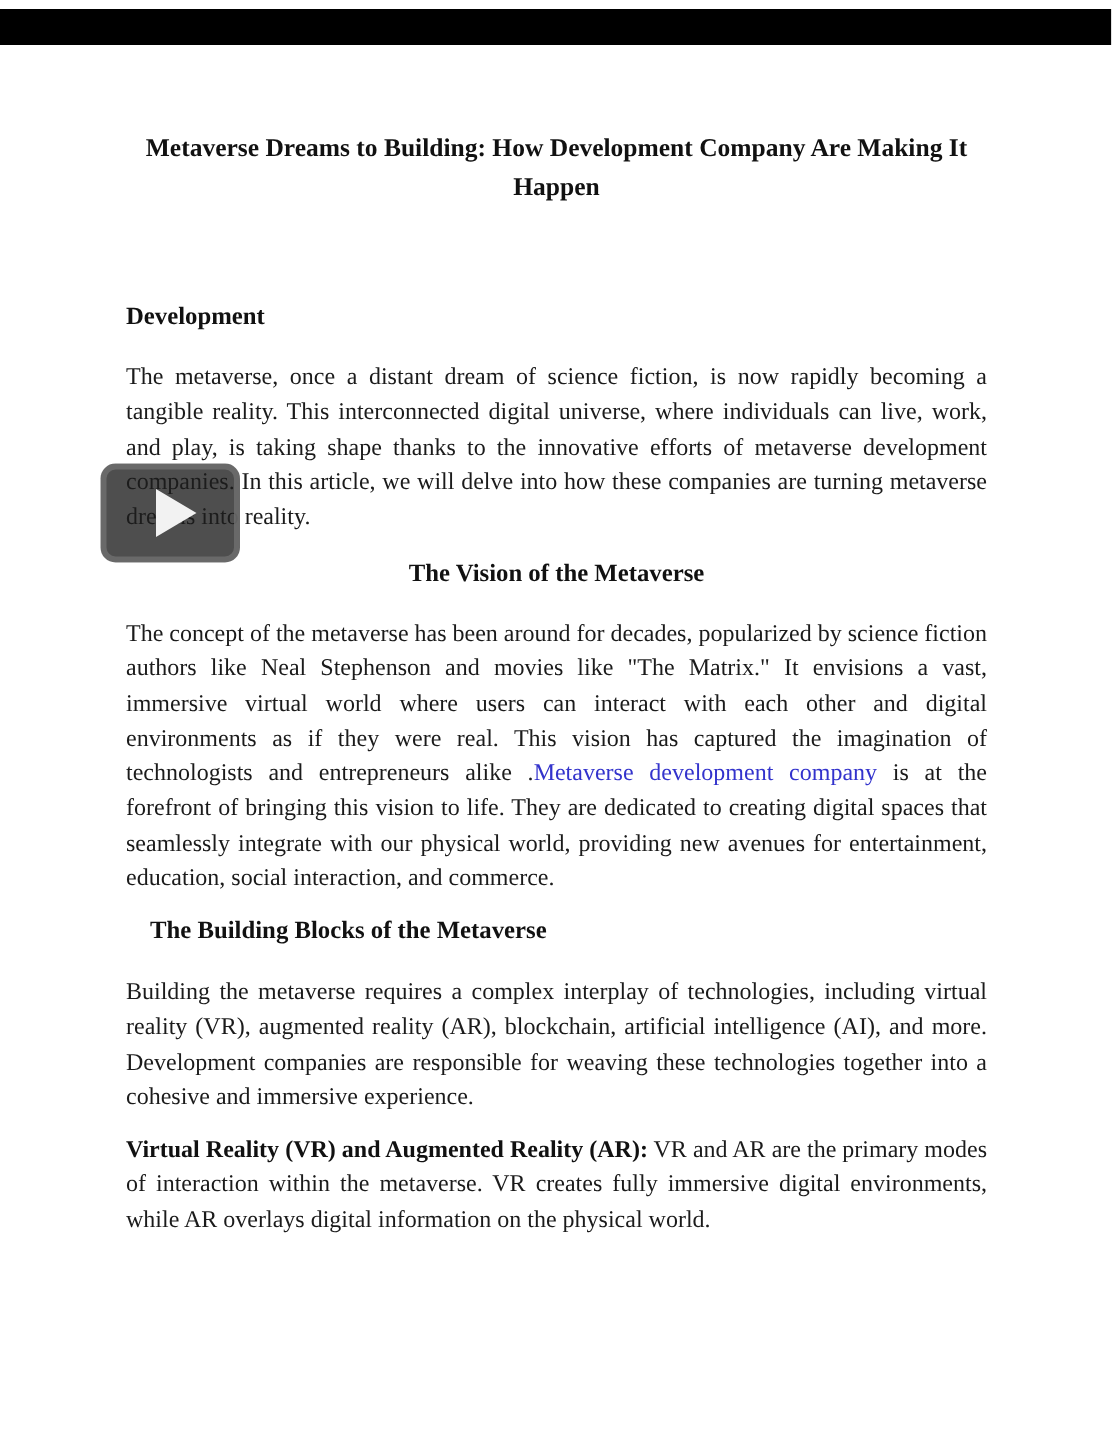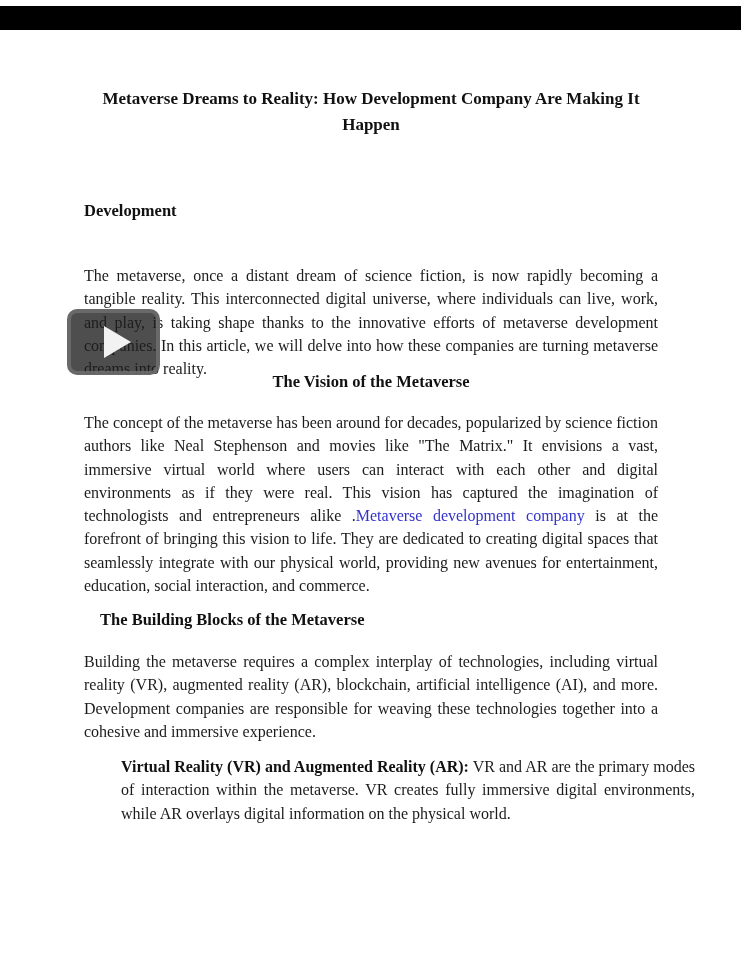--- a/index.html
+++ b/index.html
@@ -44,24 +44,24 @@
   .doc-para {
     position: absolute;
     left: 84px;
     width: 574px;
     margin: 0;
     font-size: 16px;
     line-height: 23.3px;
     text-align: justify;
     color: #1b1b1b;
   }
-  .p-intro    { top: 240px; margin-top: 24px; }
+  .p-intro    { top: 240px; }
   .p-vision   { top: 411px; }
   .p-building { top: 650px; }
-  .p-vrar     { top: 755px; margin-left: 37px; }
+  .p-vrar     { top: 755px; }
   .doc-link {
     color: #3333cc;
     cursor: pointer;
   }
   .lead-bold { font-weight: bold; color: #111111; }
   .play-btn {
     position: absolute;
     left: 67px; top: 309px;
     width: 93px; height: 66px;
     box-sizing: border-box;
@@ -81,21 +81,21 @@
     margin-left: 7px;
   }
 </style>
 </head>
 <body>
 
 <div class="page">
 
   <div class="top-bar"></div>
 
-  <div class="doc-title">Metaverse Dreams to Reality: How Development Company Are Making It Happen</div>
+  <div class="doc-title">Metaverse Dreams to Building: How Development Company Are Making It Happen</div>
 
   <h2 class="doc-heading h-intro">Development</h2>
 
   <p class="doc-para p-intro">The metaverse, once a distant dream of science fiction, is now rapidly becoming a tangible reality. This interconnected digital universe, where individuals can live, work, and play, is taking shape thanks to the innovative efforts of metaverse development companies. In this article, we will delve into how these companies are turning metaverse dreams into reality.</p>
 
   <h2 class="doc-heading h-vision">The Vision of the Metaverse</h2>
 
   <p class="doc-para p-vision"><span>The concept of the metaverse has been around for decades, popularized by science fiction authors like Neal Stephenson and movies like "The Matrix." It envisions a vast, immersive virtual world where users can interact with each other and digital environments as if they were real. This vision has captured the imagination of technologists and entrepreneurs alike .</span><a class="doc-link">Metaverse development company</a><span> is at the forefront of bringing this vision to life. They are dedicated to creating digital spaces that seamlessly integrate with our physical world, providing new avenues for entertainment, education, social interaction, and commerce.</span></p>
 
   <h2 class="doc-heading h-building">The Building Blocks of the Metaverse</h2>

